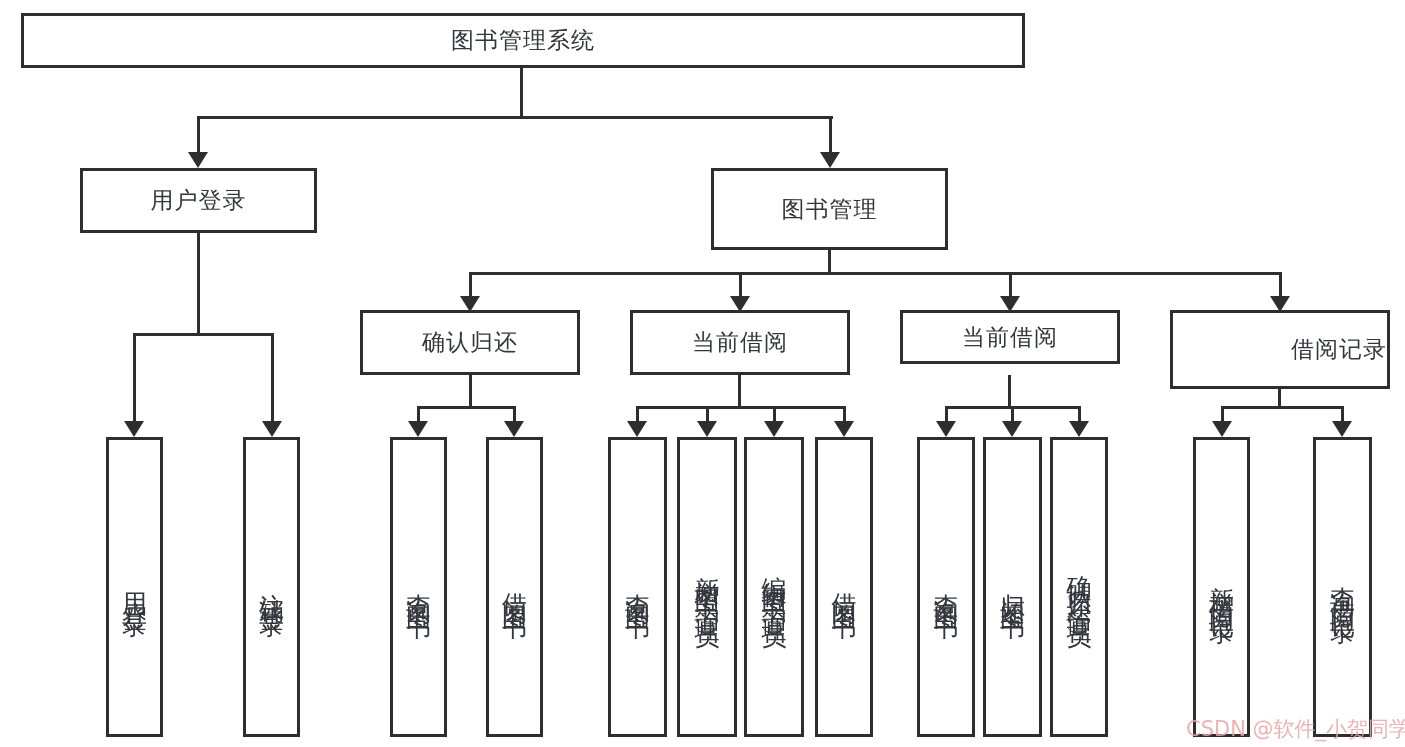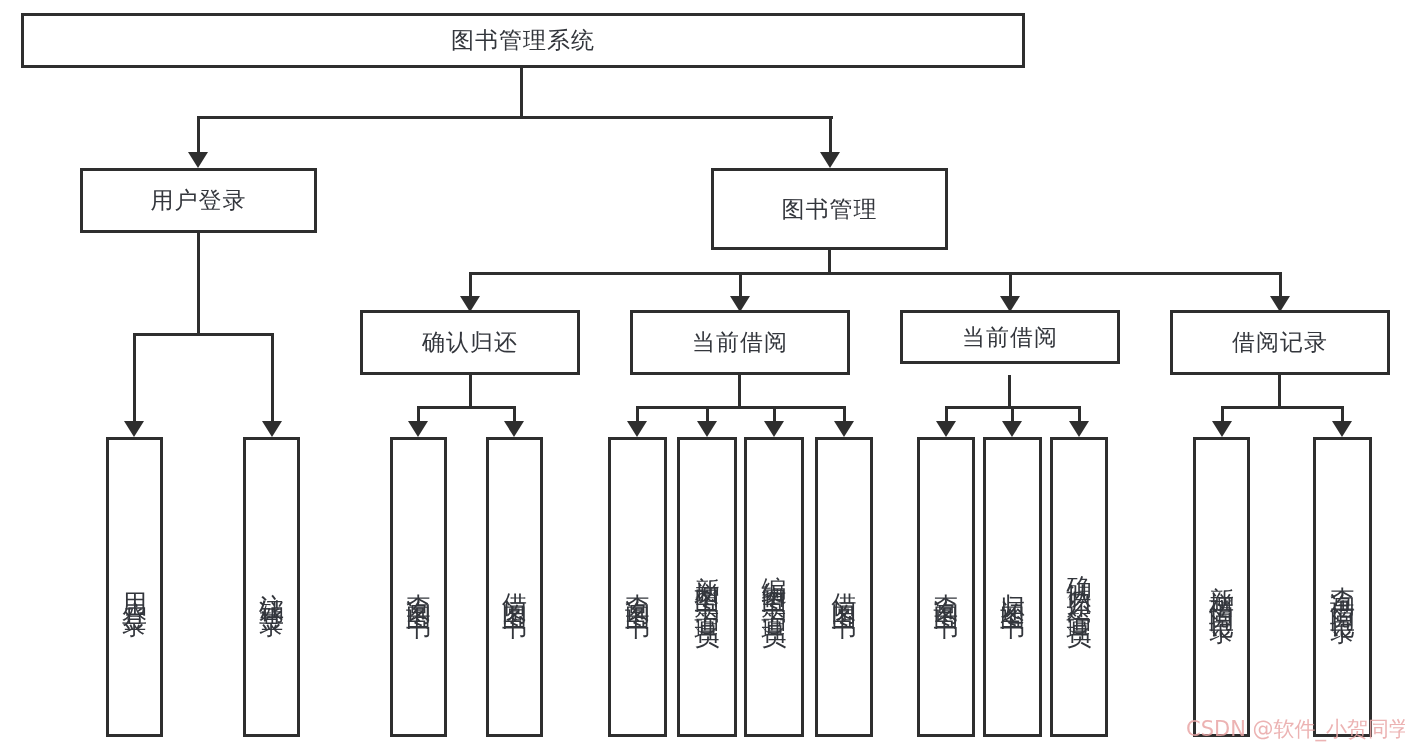--- a/index.html
+++ b/index.html
@@ -130,21 +130,21 @@
 
   <div class="box" style="left:360px; top:310px; width:220px; height:65px;">
     <span>确认归还</span>
   </div>
   <div class="box" style="left:630px; top:310px; width:220px; height:65px;">
     <span>当前借阅</span>
   </div>
   <div class="box" style="left:900px; top:310px; width:220px; height:54px;">
     <span>当前借阅</span>
   </div>
-  <div class="box" style="left:1170px; top:310px; width:220px; height:65px;">
+  <div class="box" style="left:1170px; top:310px; width:220px; height:79px;justify-content:flex-end;">
     <span>借阅记录</span>
   </div>
 
   <div class="line" style="left:469px; top:375px; width:3px; height:31px;"></div>
   <div class="line" style="left:417px; top:406px; width:99px; height:3px;"></div>
   <div class="arrow" style="left:408px; top:406px; height:31px;"></div>
   <div class="arrow" style="left:504px; top:406px; height:31px;"></div>
 
   <div class="line" style="left:738px; top:375px; width:3px; height:31px;"></div>
   <div class="line" style="left:636px; top:406px; width:210px; height:3px;"></div>

